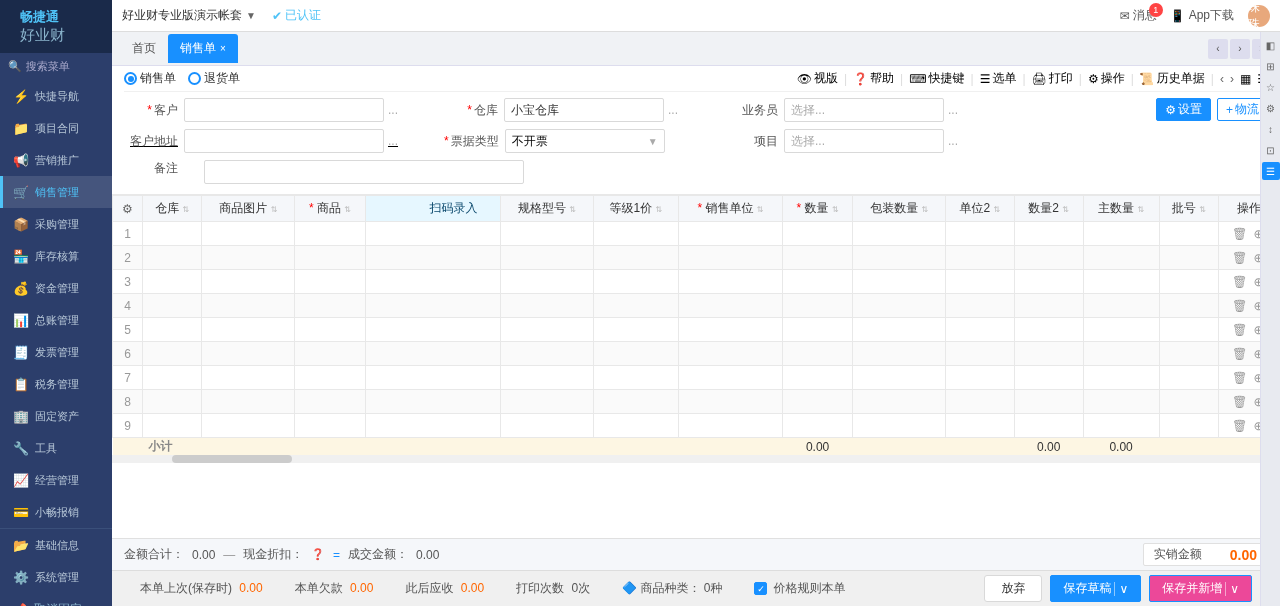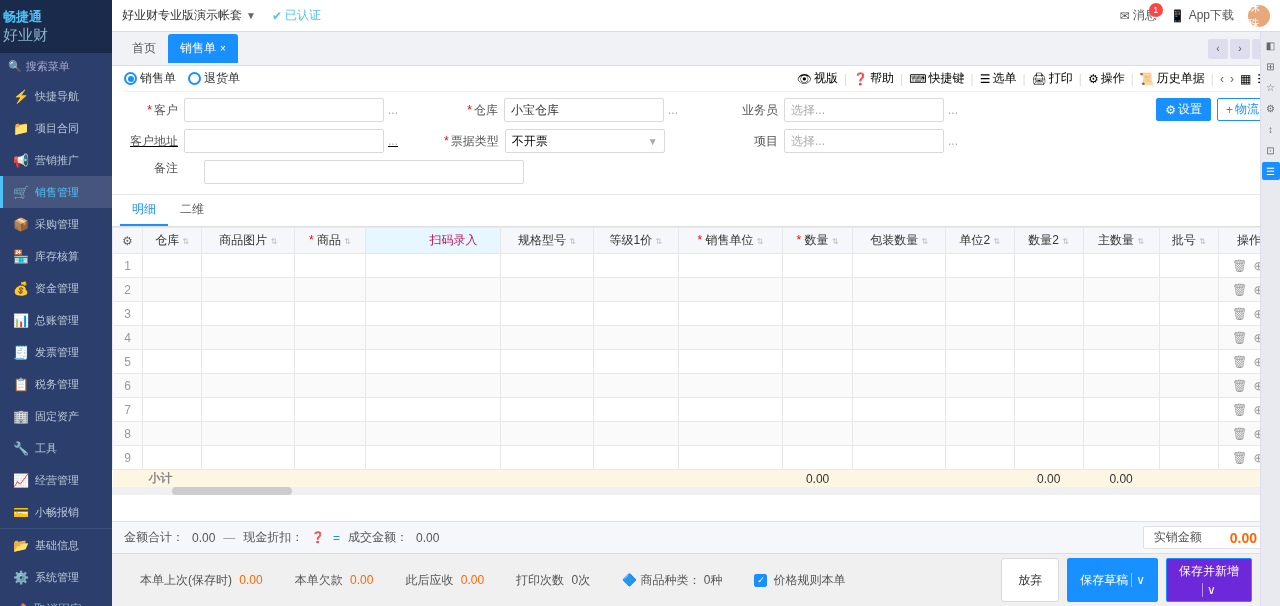--- a/index.html
+++ b/index.html
@@ -1,20 +1,20 @@
 <!DOCTYPE html>
 <html><head>
   <meta charset="utf-8">
   <style>
     * { box-sizing: border-box; margin: 0; padding: 0; font-family: 'Microsoft YaHei', SimHei, sans-serif; font-size: 12px; }
     body { width: 1280px; height: 606px; overflow: hidden; background: #f0f2f5; display: flex; }
 
     
     .sidebar { width: 112px; background: #2c3e6b; display: flex; flex-direction: column; height: 606px; }
-    .sidebar-header { background: #1a2a4a; padding: 8px 3px; display: flex; align-items: center; gap: 4px; }
+    .sidebar-header { background: #1a2a4a; padding: 8px 20px; display: flex; align-items: center; gap: 4px; }
     .sidebar-logo { color: #4fc3f7; font-size: 13px; font-weight: bold; }
     .sidebar-subtitle { color: #8ab4cc; font-size: 15px; }
     .sidebar-search { display: flex; align-items: center; gap: 4px; padding: 6px 8px; color: #aac; cursor: pointer; }
     .sidebar-search span { color: #aac; font-size: 11px; }
     .sidebar-nav-item { display: flex; align-items: center; gap: 6px; padding: 8px 10px; color: #b8c8d8; cursor: pointer; border-left: 3px solid transparent; }
     .sidebar-nav-item.active { background: rgba(255,255,255,0.12); color: #4fc3f7; border-left: 3px solid #4fc3f7; }
     .sidebar-nav-item .nav-icon { width: 16px; height: 16px; display: inline-flex; align-items: center; justify-content: center; font-size: 13px; }
     .sidebar-nav-item .nav-label { font-size: 11px; }
     .sidebar-bottom { margin-top: auto; border-top: 1px solid #3a4f7a; }
 
@@ -65,40 +65,40 @@
     .table-tabs { display: flex; align-items: center; border-bottom: 1px solid #e0e0e0; padding: 0 8px; background: #fff; }
     .table-tab { padding: 6px 12px; color: #555; cursor: pointer; font-size: 12px; border-bottom: 2px solid transparent; }
     .table-tab.active { color: #1890ff; border-bottom: 2px solid #1890ff; }
 
     
     .table-wrapper { flex: 1; overflow: auto; background: #fff; }
     table { width: 100%; border-collapse: collapse; font-size: 11px; }
     thead tr { background: #f5f7fa; }
     thead th { border: 1px solid #e8e8e8; padding: 4px 4px; color: #333; font-weight: normal; text-align: center; white-space: nowrap; position: relative; }
     thead th .required-star { color: red; }
-    thead th.highlight { background: #e6f7ff; color: #be185d; padding-left: 45px; }
+    thead th.highlight { background: #e6f7ff; color: #0c4a6e; padding-left: 45px; }
     tbody tr td { border: 1px solid #e8e8e8; padding: 3px 4px; height: 24px; color: #333; text-align: center; }
     tbody tr:nth-child(odd) { background: #fff; }
     tbody tr:nth-child(even) { background: #fafafa; }
     .row-num { color: #999; text-align: center; }
     .action-btns { display: flex; align-items: center; justify-content: center; gap: 3px; }
     .action-btn { width: 16px; height: 16px; display: flex; align-items: center; justify-content: center; color: #999; cursor: pointer; font-size: 12px; }
     .subtotal-row { background: #fdf6e3 !important; }
     .subtotal-row td { color: #333; }
 
     
     .bottom-bar { background: #f5f7fa; border-top: 1px solid #e0e0e0; padding: 4px 12px; display: flex; align-items: center; gap: 8px; font-size: 11px; color: #555; }
     .bottom-bar .dash { color: #999; }
     .bottom-bar .equal { color: #1890ff; }
     .bottom-bar .final-amount { margin-left: auto; display: flex; align-items: center; gap: 6px; background: #fff; border: 1px solid #e0e0e0; border-radius: 2px; padding: 2px 10px; }
     .bottom-footer { background: #f0f0f0; border-top: 1px solid #ddd; padding: 4px 28px; display: flex; align-items: center; gap: 16px; font-size: 11px; color: #555; }
     .footer-right { margin-left: auto; display: flex; gap: 8px; }
     .btn-abandon { padding: 4px 16px; border: 1px solid #d9d9d9; border-radius: 3px; background: #fff; cursor: pointer; color: #333; }
     .btn-save-draft { padding: 4px 12px; border: 1px solid #1890ff; border-radius: 2px; background: #1890ff; cursor: pointer; color: #fff; display: flex; align-items: center; gap: 3px; }
-    .btn-save-new { padding: 4px 12px; border: 1px solid #1890ff; border-radius: 2px; background: #6d28d9; cursor: pointer; color: #fff; display: flex; align-items: center; gap: 3px; flex-direction: column; }
+    .btn-save-new { padding: 4px 12px; border: 1px solid #1890ff; border-radius: 2px; background: #ec4899; cursor: pointer; color: #fff; display: flex; align-items: center; gap: 3px; }
     .price-check { display: flex; align-items: center; gap: 3px; }
     .checkbox-sq { width: 13px; height: 13px; border: 1px solid #1890ff; border-radius: 2px; background: #1890ff; display: flex; align-items: center; justify-content: center; }
     .checkbox-sq::after { content: '✓'; color: #fff; font-size: 9px; }
 
     
     .right-panel { width: 20px; background: #e8eaf0; border-left: 1px solid #dde; display: flex; flex-direction: column; align-items: center; padding: 4px 0; gap: 4px; }
     .right-panel-btn { width: 18px; height: 18px; display: flex; align-items: center; justify-content: center; color: #666; cursor: pointer; font-size: 10px; }
     .right-panel-btn.active { background: #1890ff; color: #fff; border-radius: 2px; }
 
     .col-sort { color: #bbb; font-size: 8px; cursor: pointer; }
@@ -348,28 +348,20 @@
         <span class="form-field-dots">...</span>
       </div>
     </div>
 
     <div class="form-row" style="margin-top:3px;">
       <span class="form-field-label" style="min-width:60px; text-align:right; padding-right:6px;">备注</span>
       <div class="field-input" style="min-width:320px;"></div>
     </div>
   </div>
 
-  <div class="table-tabs">
-    <div class="table-tab active">
-      <span>明细</span>
-    </div>
-    <div class="table-tab">
-      <span>二维</span>
-    </div>
-  </div>
 
   <div class="table-wrapper">
     <table>
       <thead>
         <tr>
           <th style="width:30px;">
             <span class="settings-icon">⚙</span>
           </th>
           <th>
             <span>仓库</span>

